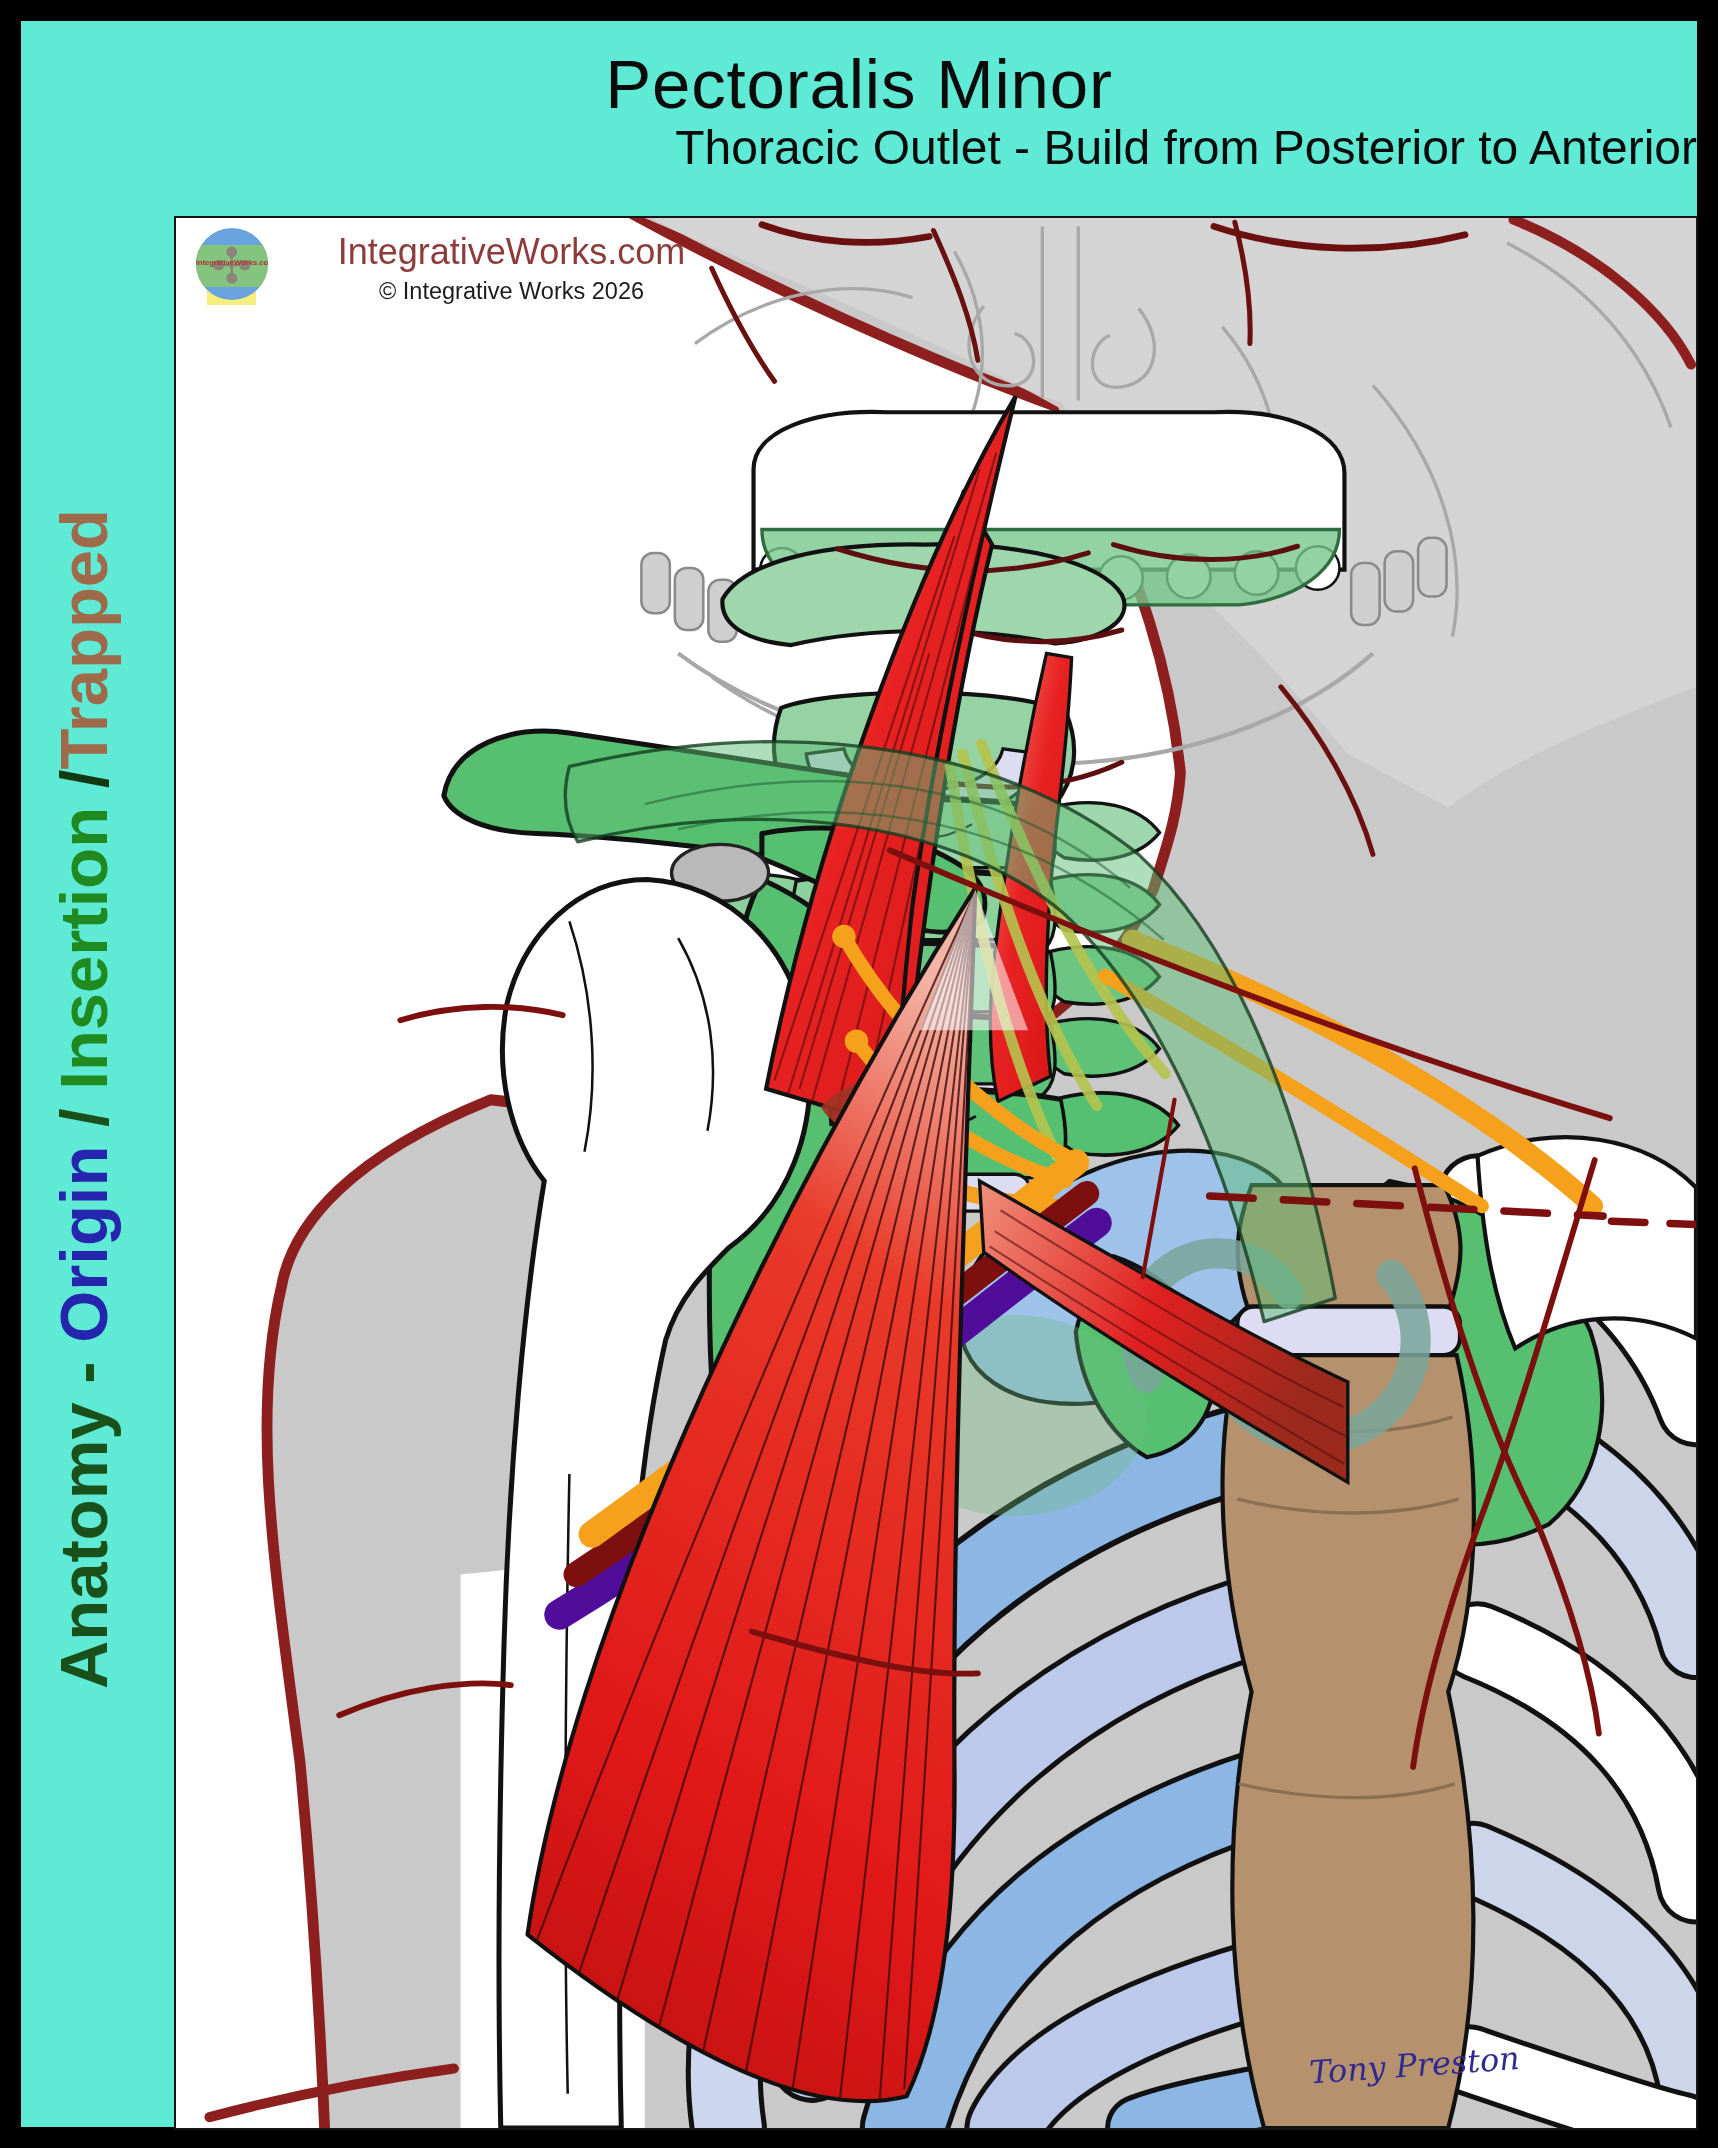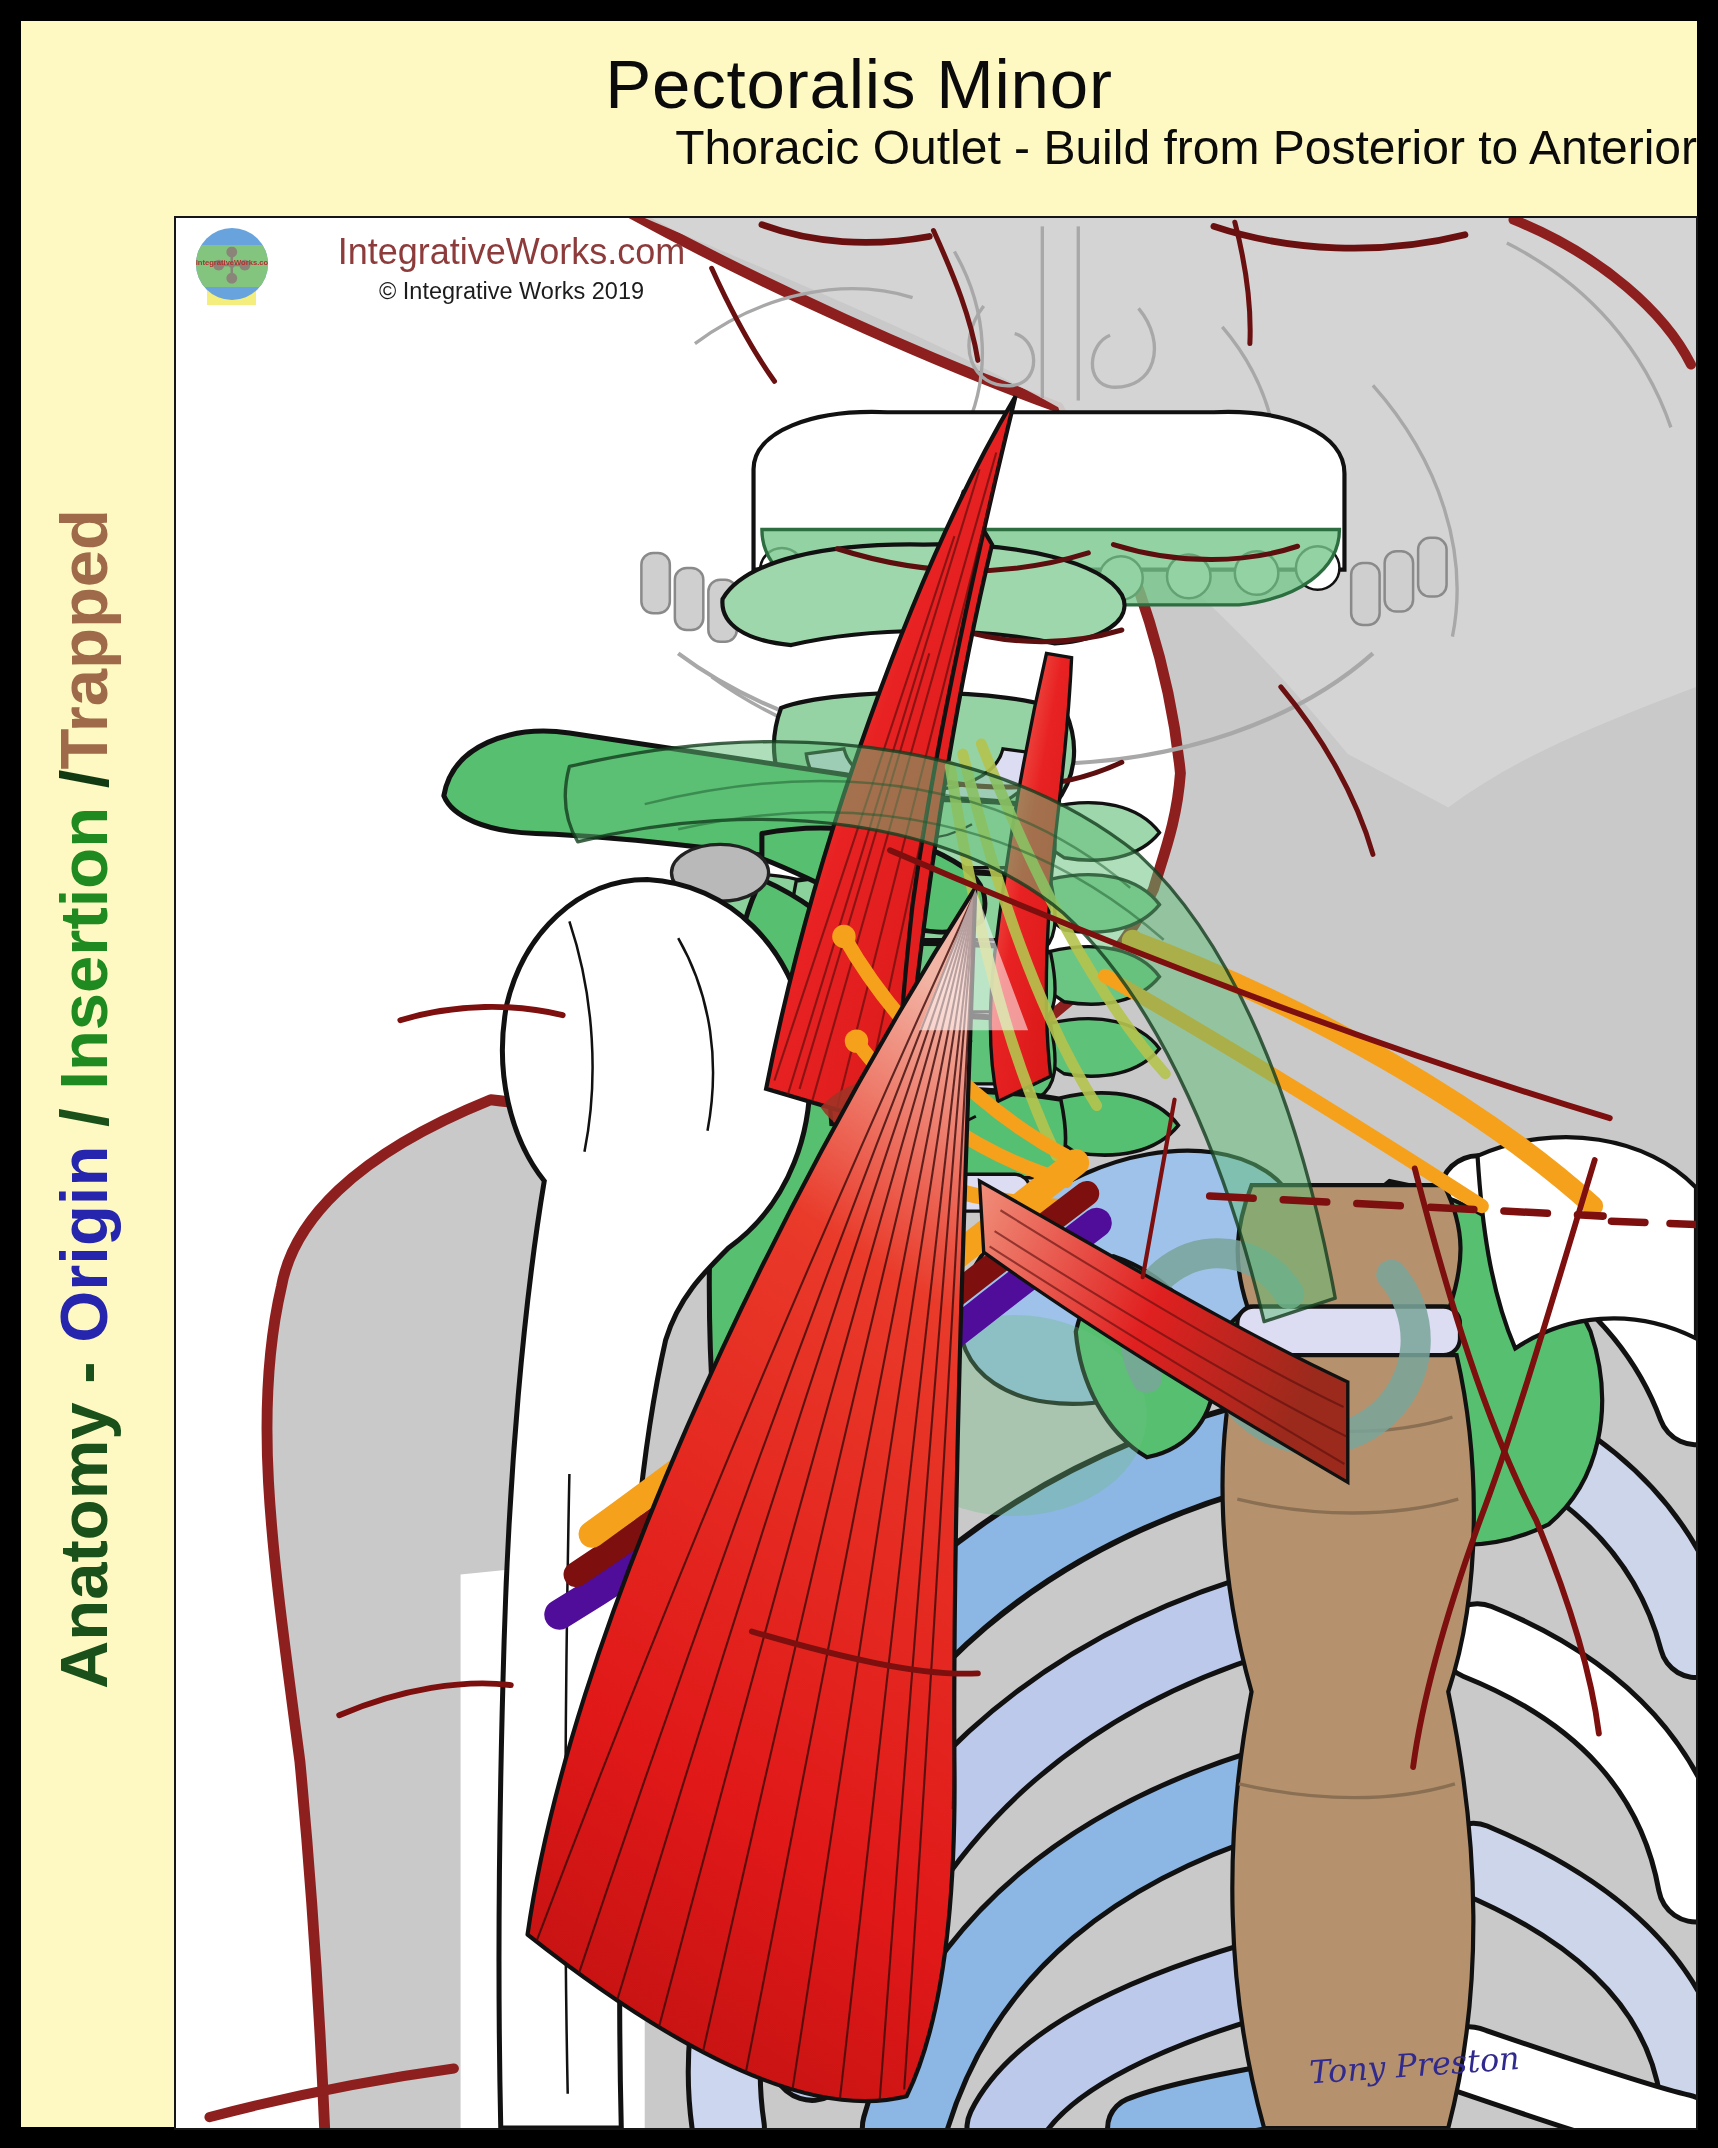--- a/index.html
+++ b/index.html
@@ -4,21 +4,21 @@
 <style>
   html,body{margin:0;padding:0;}
   body{
     width:1718px;height:2148px;position:relative;
     background:#000;
     font-family:"Liberation Sans", sans-serif;
     overflow:hidden;
   }
   .content{
     position:absolute;left:21px;top:21px;width:1676px;height:2106px;
-    background:#fef9c3;
+    background:#5eead4;
   }
   .title{
     position:absolute;left:0;top:23.5px;width:1676px;
     text-align:center;font-size:69px;font-weight:500;color:#0b0b0b;letter-spacing:0.8px;
   }
   .subtitle{
     position:absolute;left:0;top:99px;width:1676px;
     text-align:right;font-size:48px;font-weight:400;color:#0b0b0b;
   }
   .vlabel{position:absolute;left:0px;top:201px;width:126px;height:1754px;}
@@ -352,17 +352,17 @@
   <div class="brand" style="left:173px;top:205px;position:absolute;">
     <div class="brand-logo">
       <div class="lg-yellow"></div>
       <div class="lg-circle">
         <div class="lg-green"></div>
         <div class="lg-man">✣</div>
         <div class="lg-text">IntegrativeWorks.com</div>
       </div>
     </div>
     <div class="brand-name">IntegrativeWorks.com</div>
-    <div class="brand-copy">© Integrative Works 2019</div>
+    <div class="brand-copy">© Integrative Works 2026</div>
   </div>
 
 </div>
 
 
 </body></html>

